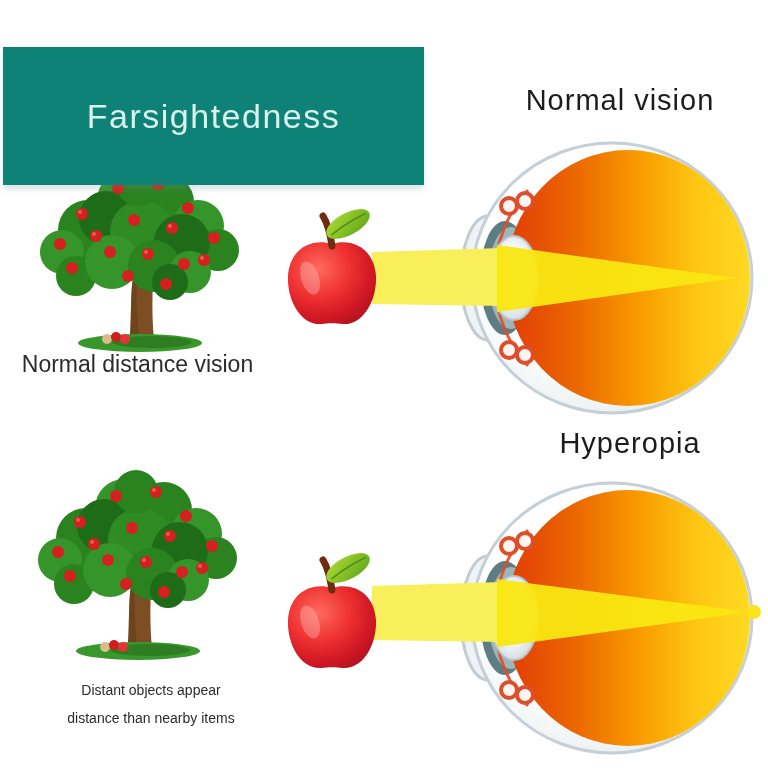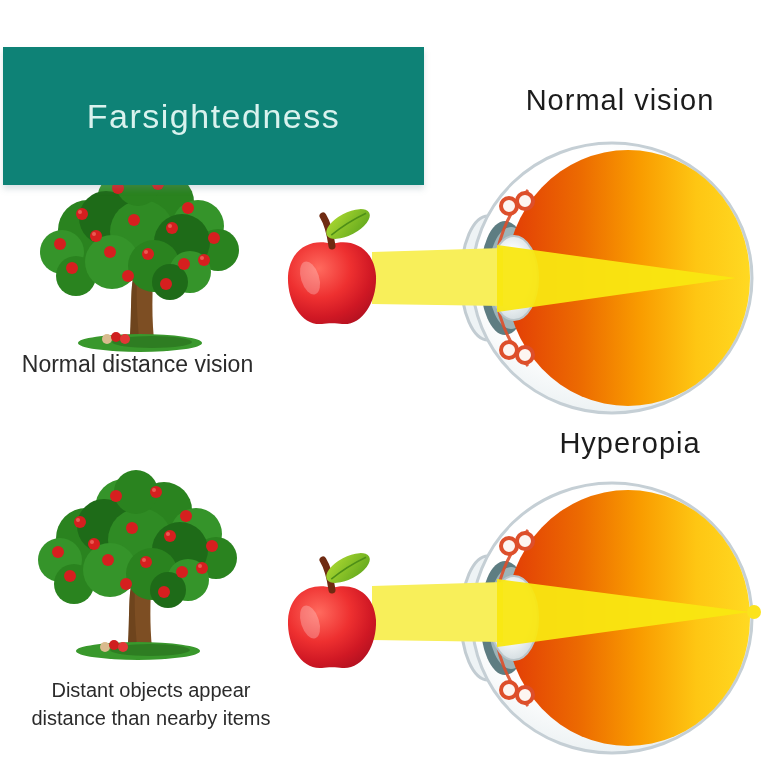--- a/index.html
+++ b/index.html
@@ -21,21 +21,21 @@
   .section-label{
     position:absolute;color:#1c1c1c;font-size:29px;font-weight:400;letter-spacing:1px;
     text-align:center;white-space:nowrap;
   }
   .label-normal{left:455px;top:84px;width:330px;}
   .label-hyperopia{left:465px;top:427px;width:330px;}
   .caption{
     position:absolute;color:#2b2b2b;font-weight:400;text-align:center;
   }
   .caption-normal{left:5px;top:351px;width:265px;font-size:23px;}
-  .caption-hyperopia{left:0px;top:676px;width:302px;font-size:20px;line-height:28px;}
+  .caption-hyperopia{left:0px;top:676px;width:302px;font-size:14px;line-height:28px;}
 </style>
 </head>
 <body>
 
 <div class="canvas">
 
   <svg class="art" viewBox="0 0 768 768" aria-hidden="true">
     <defs>
       <radialGradient id="scleraGrad" cx="42%" cy="42%" r="65%">
         <stop offset="60%" stop-color="#ffffff"></stop>

